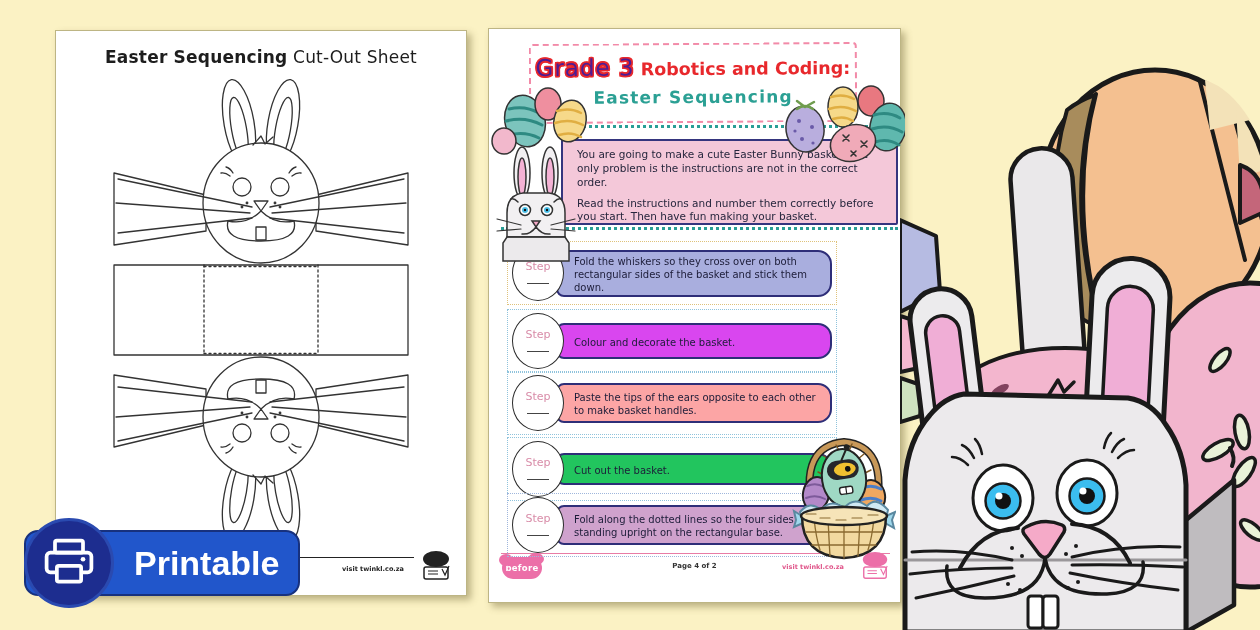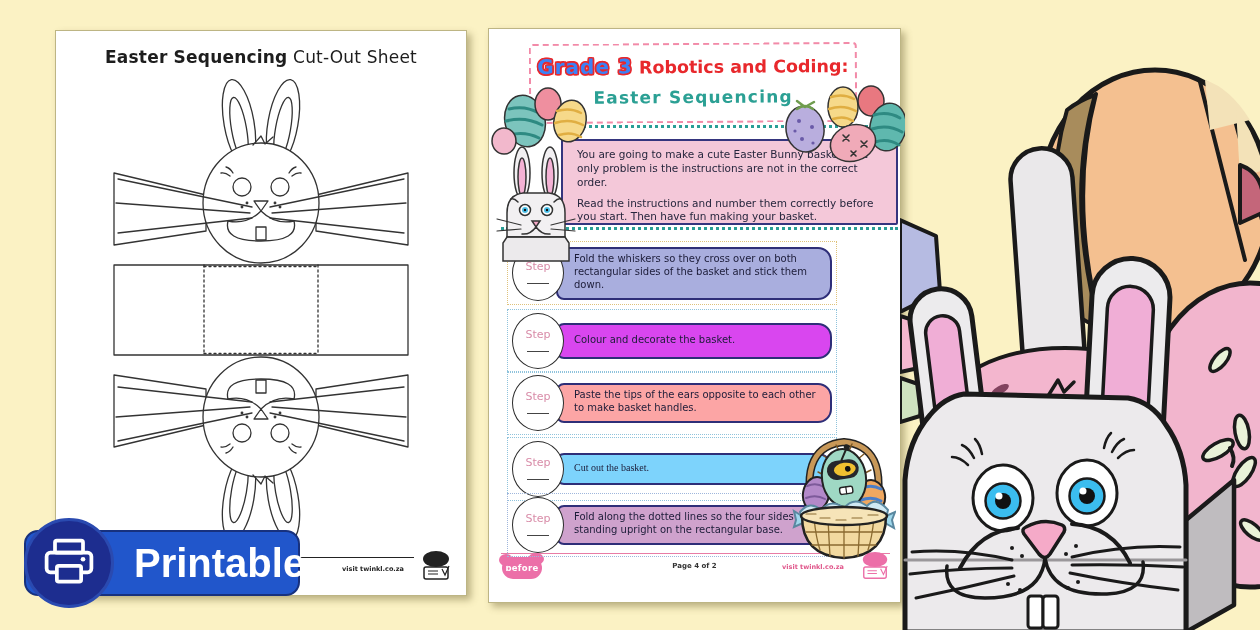--- a/index.html
+++ b/index.html
@@ -19,21 +19,21 @@
   .cutout-footer-line{position:absolute;left:15px;right:52px;top:526px;border-top:1.5px solid #222;}
   .cutout-url{position:absolute;right:62px;top:534px;font-size:6.5px;font-weight:700;color:#222;}
   .stamp{position:absolute;border-radius:5px;}
 
   
   #worksheet-page{left:488px;top:28px;width:411px;height:573px;}
   #title-box{position:absolute;left:40px;top:14px;width:324px;height:76px;
         border:2px dashed #f28aa8;border-radius:4px;z-index:2;transform:rotate(-.4deg);}
   .title-line1{position:absolute;top:9px;width:100%;text-align:center;white-space:nowrap;
         font-size:17.5px;font-weight:700;color:#e8282c;}
-  .bubble{font-size:20px;font-weight:700;color:#3b82f6;letter-spacing:1px;
+  .bubble{font-size:23px;font-weight:400;color:#4c1d95;letter-spacing:1px;
         text-shadow:-1.4px -1.4px 0 #e8282c,1.4px -1.4px 0 #e8282c,-1.4px 1.4px 0 #e8282c,
         1.4px 1.4px 0 #e8282c,0 -1.6px 0 #e8282c,0 1.6px 0 #e8282c,-1.6px 0 0 #e8282c,1.6px 0 0 #e8282c;}
   .title-line2{position:absolute;top:42px;width:100%;text-align:center;
         font-size:17px;font-weight:700;letter-spacing:1.2px;color:#2ba094;}
   .dotted-line{position:absolute;height:0;border-top:3px dotted #2a9e96;z-index:1;}
   #dotted-top{left:70px;right:2px;top:96px;}
   #dotted-bottom{left:12px;right:2px;top:198px;}
   #intro-box{position:absolute;left:72px;top:110px;right:2px;height:86px;z-index:2;
         background:#f4c8d9;border:2px solid #35357e;border-radius:2px;
         padding:7px 6px 0 14px;box-sizing:border-box;}
@@ -43,42 +43,42 @@
 
   .step-row{position:absolute;left:18px;display:flex;align-items:center;z-index:2;
         border:1px dotted transparent;padding:3px 4px;}
   .step-badge{width:50px;height:54px;background:#fff;border:1.6px solid #2b2b2b;
         border-radius:50%;flex:0 0 50px;z-index:3;position:relative;
         display:flex;flex-direction:column;align-items:center;justify-content:center;}
   .step-label{font-size:11px;color:#d88ca8;margin-top:-2px;}
   .step-blank{width:22px;border-bottom:1.2px solid #444;height:10px;}
   .step-bar{margin-left:-8px;width:276px;box-sizing:border-box;border:2px solid #2e2e78;
         border-radius:8px 14px 14px 8px;display:flex;align-items:center;
-        padding:3px 8px 7px 16px;}
+        padding:3px 8px 1px 16px;}
   .step-text{font-size:10px;line-height:1.3;color:#1c1c38;}
   #basket-illustration{position:absolute;right:4px;bottom:40px;z-index:4;}
 
   .ws-footer-line{position:absolute;left:12px;right:10px;top:524px;border-top:1.5px solid #e87ba6;}
   .ws-page-info{position:absolute;left:0;width:100%;text-align:center;top:533px;
         font-size:7px;font-weight:700;color:#333;}
   .ws-url{position:absolute;right:56px;top:534px;font-size:6.5px;font-weight:700;color:#e0558a;}
   .twinkl-logo{position:absolute;left:13px;top:528px;width:40px;height:22px;background:#ec6fa8;
         border-radius:11px;color:#fff;font-size:8.5px;font-weight:700;text-align:center;
         line-height:22px;letter-spacing:.3px;}
   .twinkl-logo:before,.twinkl-logo:after{content:"";position:absolute;background:#ec6fa8;border-radius:50%;}
   .twinkl-logo:before{width:14px;height:12px;left:-3px;top:-3px;}
   .twinkl-logo:after{width:16px;height:12px;right:-2px;top:-4px;}
 
   
   #printable-badge{position:absolute;left:24px;top:530px;width:276px;height:66px;
         border-radius:14px;z-index:10;border:2px solid #17317e;box-sizing:border-box;}
   #printable-circle{position:absolute;left:-2px;top:-14px;width:90px;height:90px;border-radius:50%;
         border:3px solid #2a4ab0;box-sizing:border-box;display:flex;align-items:center;justify-content:center;}
   #printable-label{position:absolute;left:108px;top:0;height:62px;line-height:62px;
-        font-family:"Liberation Sans",sans-serif;font-size:40px;font-weight:600;color:#fff;}
+        font-family:"Liberation Sans",sans-serif;font-size:34px;font-weight:600;color:#fff;}
 
   
   #big-bunny{position:absolute;left:900px;top:60px;}
   svg{display:block;}
 </style>
 </head>
 <body>
 
 <div id="stage" style="background: rgb(251, 242, 196);">
 
@@ -223,21 +223,21 @@
       <div class="step-bar" style="min-height: 40px; background: #fca5a5;">
         <span class="step-text">Paste the tips of the ears opposite to each other to make basket handles.</span>
       </div>
     </div>
 
     <div class="step-row" style="top: 408px; border-color: rgb(143, 195, 220);">
       <div class="step-badge">
         <span class="step-label">Step</span>
         <span class="step-blank"></span>
       </div>
-      <div class="step-bar" style="min-height: 32px; background: #7dd3fc; font-family: Liberation Serif, serif;">
+      <div class="step-bar" style="min-height: 32px; background: #22c55e;">
         <span class="step-text">Cut out the basket.</span>
       </div>
     </div>
 
     <div class="step-row" style="top: 464px; border-color: rgb(159, 182, 220);">
       <div class="step-badge">
         <span class="step-label">Step</span>
         <span class="step-blank"></span>
       </div>
       <div class="step-bar" style="min-height: 40px; background: rgb(207, 162, 205);">

